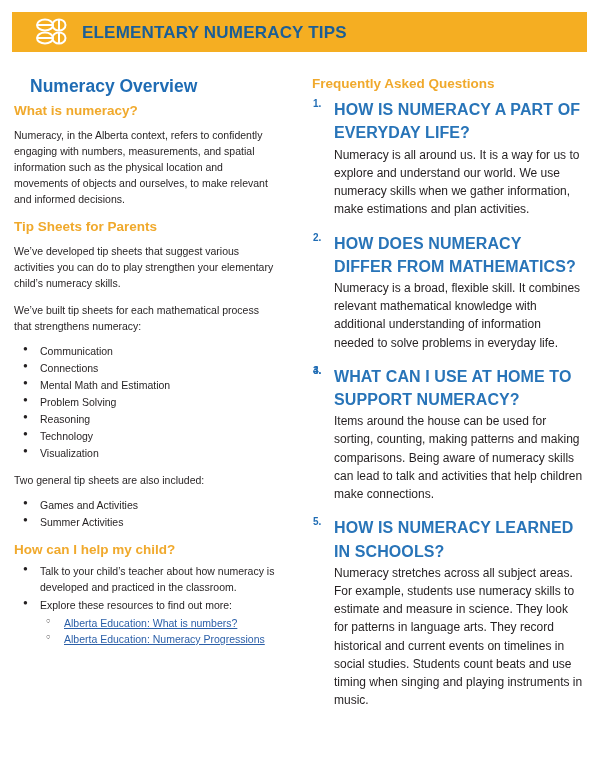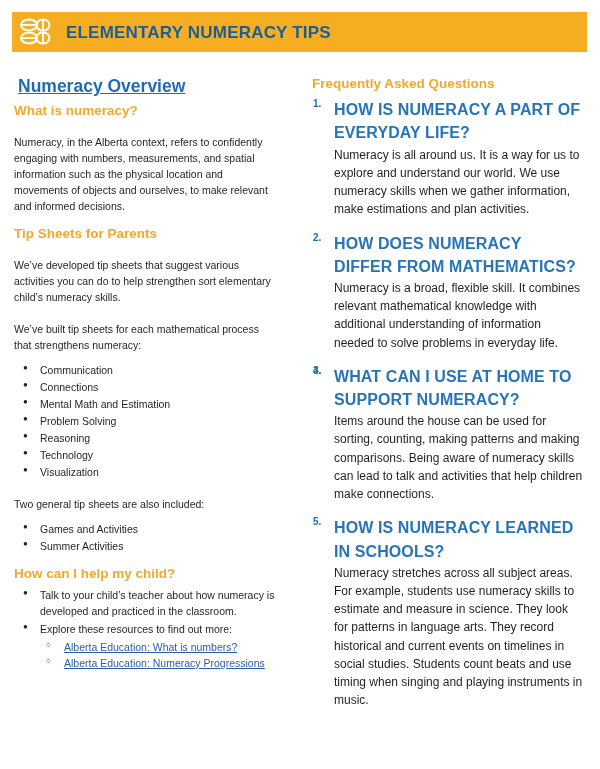--- a/index.html
+++ b/index.html
@@ -20,21 +20,21 @@
   .banner {
     position: absolute;
     left: 12px;
     top: 12px;
     width: 575px;
     height: 40px;
     background: #f5ae22;
     display: flex;
     align-items: center;
     box-sizing: border-box;
-    padding-left: 6px;
+    padding-left: 22px;
   }
   .logo {
     width: 36px;
     height: 32px;
     flex: 0 0 36px;
     margin-right: 12px;
     display: block;
   }
   .banner-title {
     font-size: 17px;
@@ -62,38 +62,37 @@
   .col-right {
     width: 300px;
     box-sizing: border-box;
     padding: 18px 16px 0 12px;
   }
 
   h1.section-title {
     font-size: 17.5px;
     font-weight: bold;
     color: #1f6cb4;
-    margin: 0 0 7px 4px;
+    margin: 0 0 7px 16px;
     line-height: 1.15;
-    text-decoration: underline;
   }
   h2.sub-title {
     font-size: 13.5px;
     font-weight: bold;
     color: #f0a92c;
     margin: 0 0 6px 0;
     line-height: 1.2;
   }
   h2.sub-title.spaced {
     margin-top: 2px;
   }
   p.body {
     font-size: 10.5px;
     line-height: 1.52;
-    margin: 16px 0 11px 0;
+    margin: 9px 0 11px 0;
     color: #231f20;
   }
   p.body.tight { margin-bottom: 9px; }
 
   ul.bullets {
     list-style: none;
     margin: 0 0 11px 0;
     padding: 0;
   }
   ul.bullets > li {
@@ -195,21 +194,21 @@
 <div class="content">
 
   <div class="col-left">
 
     <h1 class="section-title">Numeracy Overview</h1>
 
     <h2 class="sub-title">What is numeracy?</h2>
     <p class="body">Numeracy, in the Alberta context, refers to confidently engaging with numbers, measurements, and spatial information such as the physical location and movements of objects and ourselves, to make relevant and informed decisions.</p>
 
     <h2 class="sub-title spaced">Tip Sheets for Parents</h2>
-    <p class="body">We’ve developed tip sheets that suggest various activities you can do to help strengthen sort elementary child’s numeracy skills.</p>
+    <p class="body">We’ve developed tip sheets that suggest various activities you can do to play strengthen your elementary child’s numeracy skills.</p>
     <p class="body tight">We’ve built tip sheets for each mathematical process that strengthens numeracy:</p>
 
     <ul class="bullets">
       <li>Communication</li>
       <li>Connections</li>
       <li>Mental Math and Estimation</li>
       <li>Problem Solving</li>
       <li>Reasoning</li>
       <li>Technology</li>
       <li>Visualization</li>

